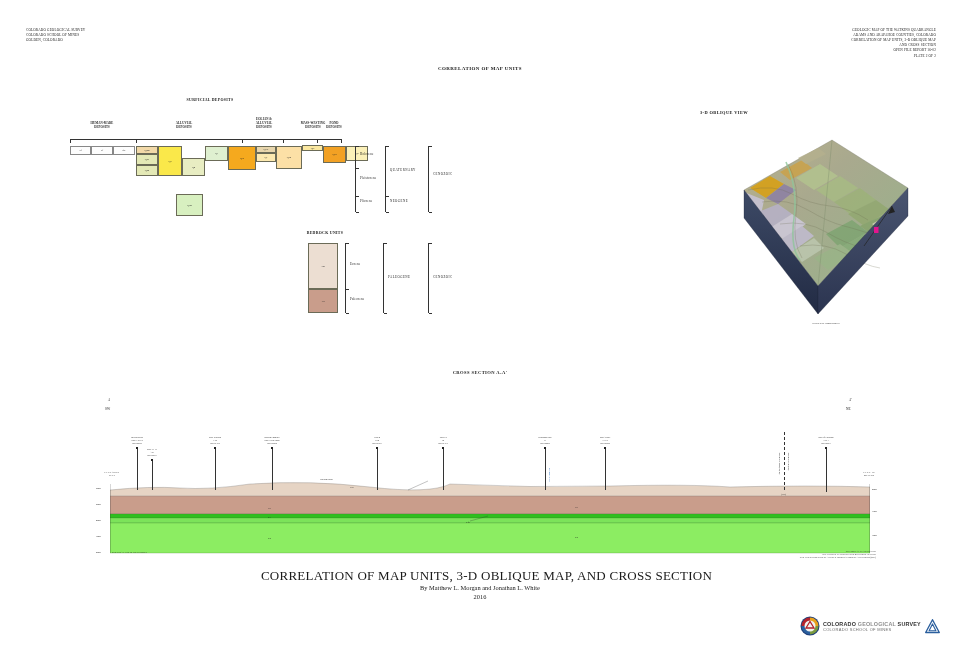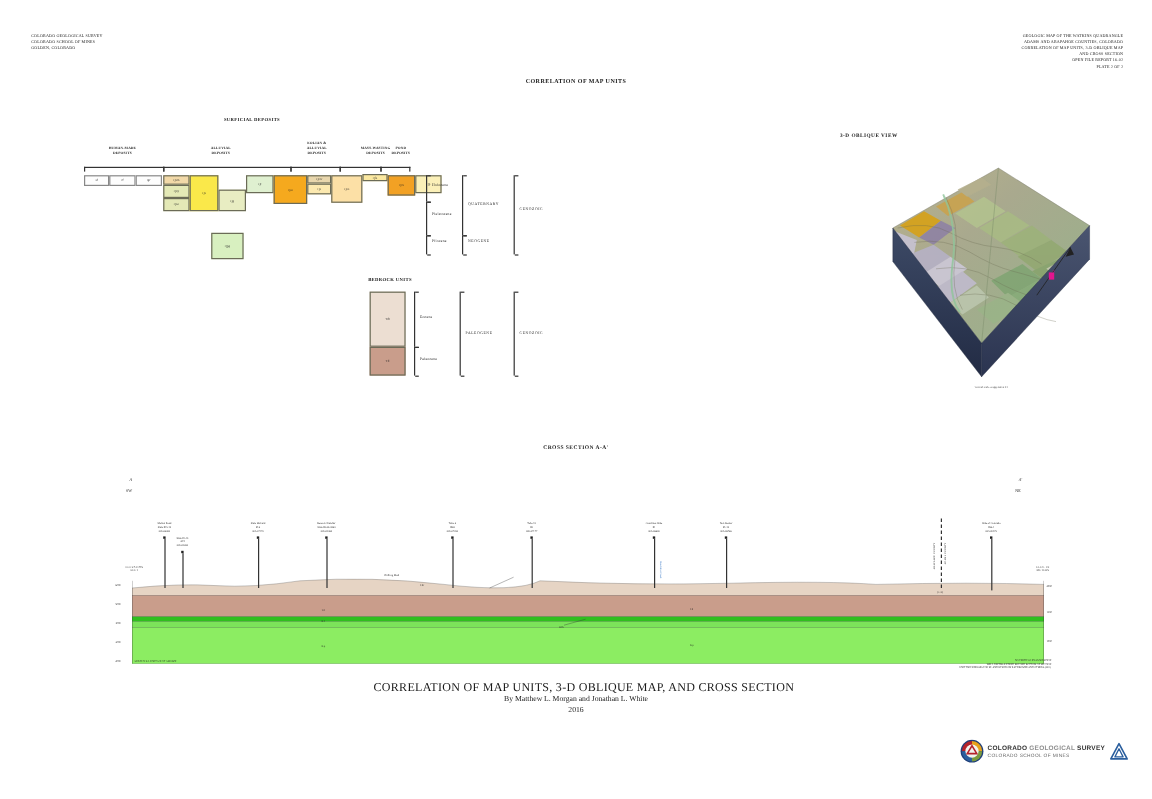--- a/index.html
+++ b/index.html
@@ -26,21 +26,21 @@
   .ttl-xs{left:0;right:0;top:370px;text-align:center;font-size:4.6px;font-weight:bold;letter-spacing:.4px;}
   .wlbl{position:absolute;font-size:2.2px;line-height:1.45;text-align:center;color:#222;white-space:nowrap;}
   .wstem{position:absolute;width:.6px;background:#333;}
   .wsq{position:absolute;width:2.4px;height:2.4px;background:#222;}
   .xs-unit{position:absolute;font-size:2.4px;color:#222;}
   .axlbl{position:absolute;font-size:2.4px;line-height:1.4;text-align:center;letter-spacing:.2px;}
   .axnum{position:absolute;font-size:2.3px;}
   .foot{position:absolute;font-size:2.1px;line-height:1.5;text-align:right;color:#222;}
   .titleblock{left:0;right:0;top:568px;text-align:center;}
   .tb1{font-size:7.4px;letter-spacing:.25px;}
-  .tb2{font-size:10px;letter-spacing:.25px;margin-left:13px;}
+  .tb2{font-size:13px;letter-spacing:.25px;margin-left:13px;}
   .tb3{font-size:6.4px;}
   .tb4{font-size:6.4px;margin-top:2px;}
   .logo{position:absolute;left:800px;top:616px;display:flex;align-items:center;gap:3px;}
   .logo-txt1{font-size:5.4px;font-weight:bold;letter-spacing:.2px;font-family:"Liberation Sans",sans-serif;}
   .logo-txt2{font-size:4px;letter-spacing:.3px;color:#6b6b6b;font-family:"Liberation Sans",sans-serif;}
   .sn{font-size:2.6px;letter-spacing:.3px;}
   .vse{position:absolute;font-size:2.3px;color:#333;}
   .cty{position:absolute;font-size:2px;letter-spacing:.2px;writing-mode:vertical-rl;transform:rotate(180deg);white-space:nowrap;}
 </style>
 </head>

